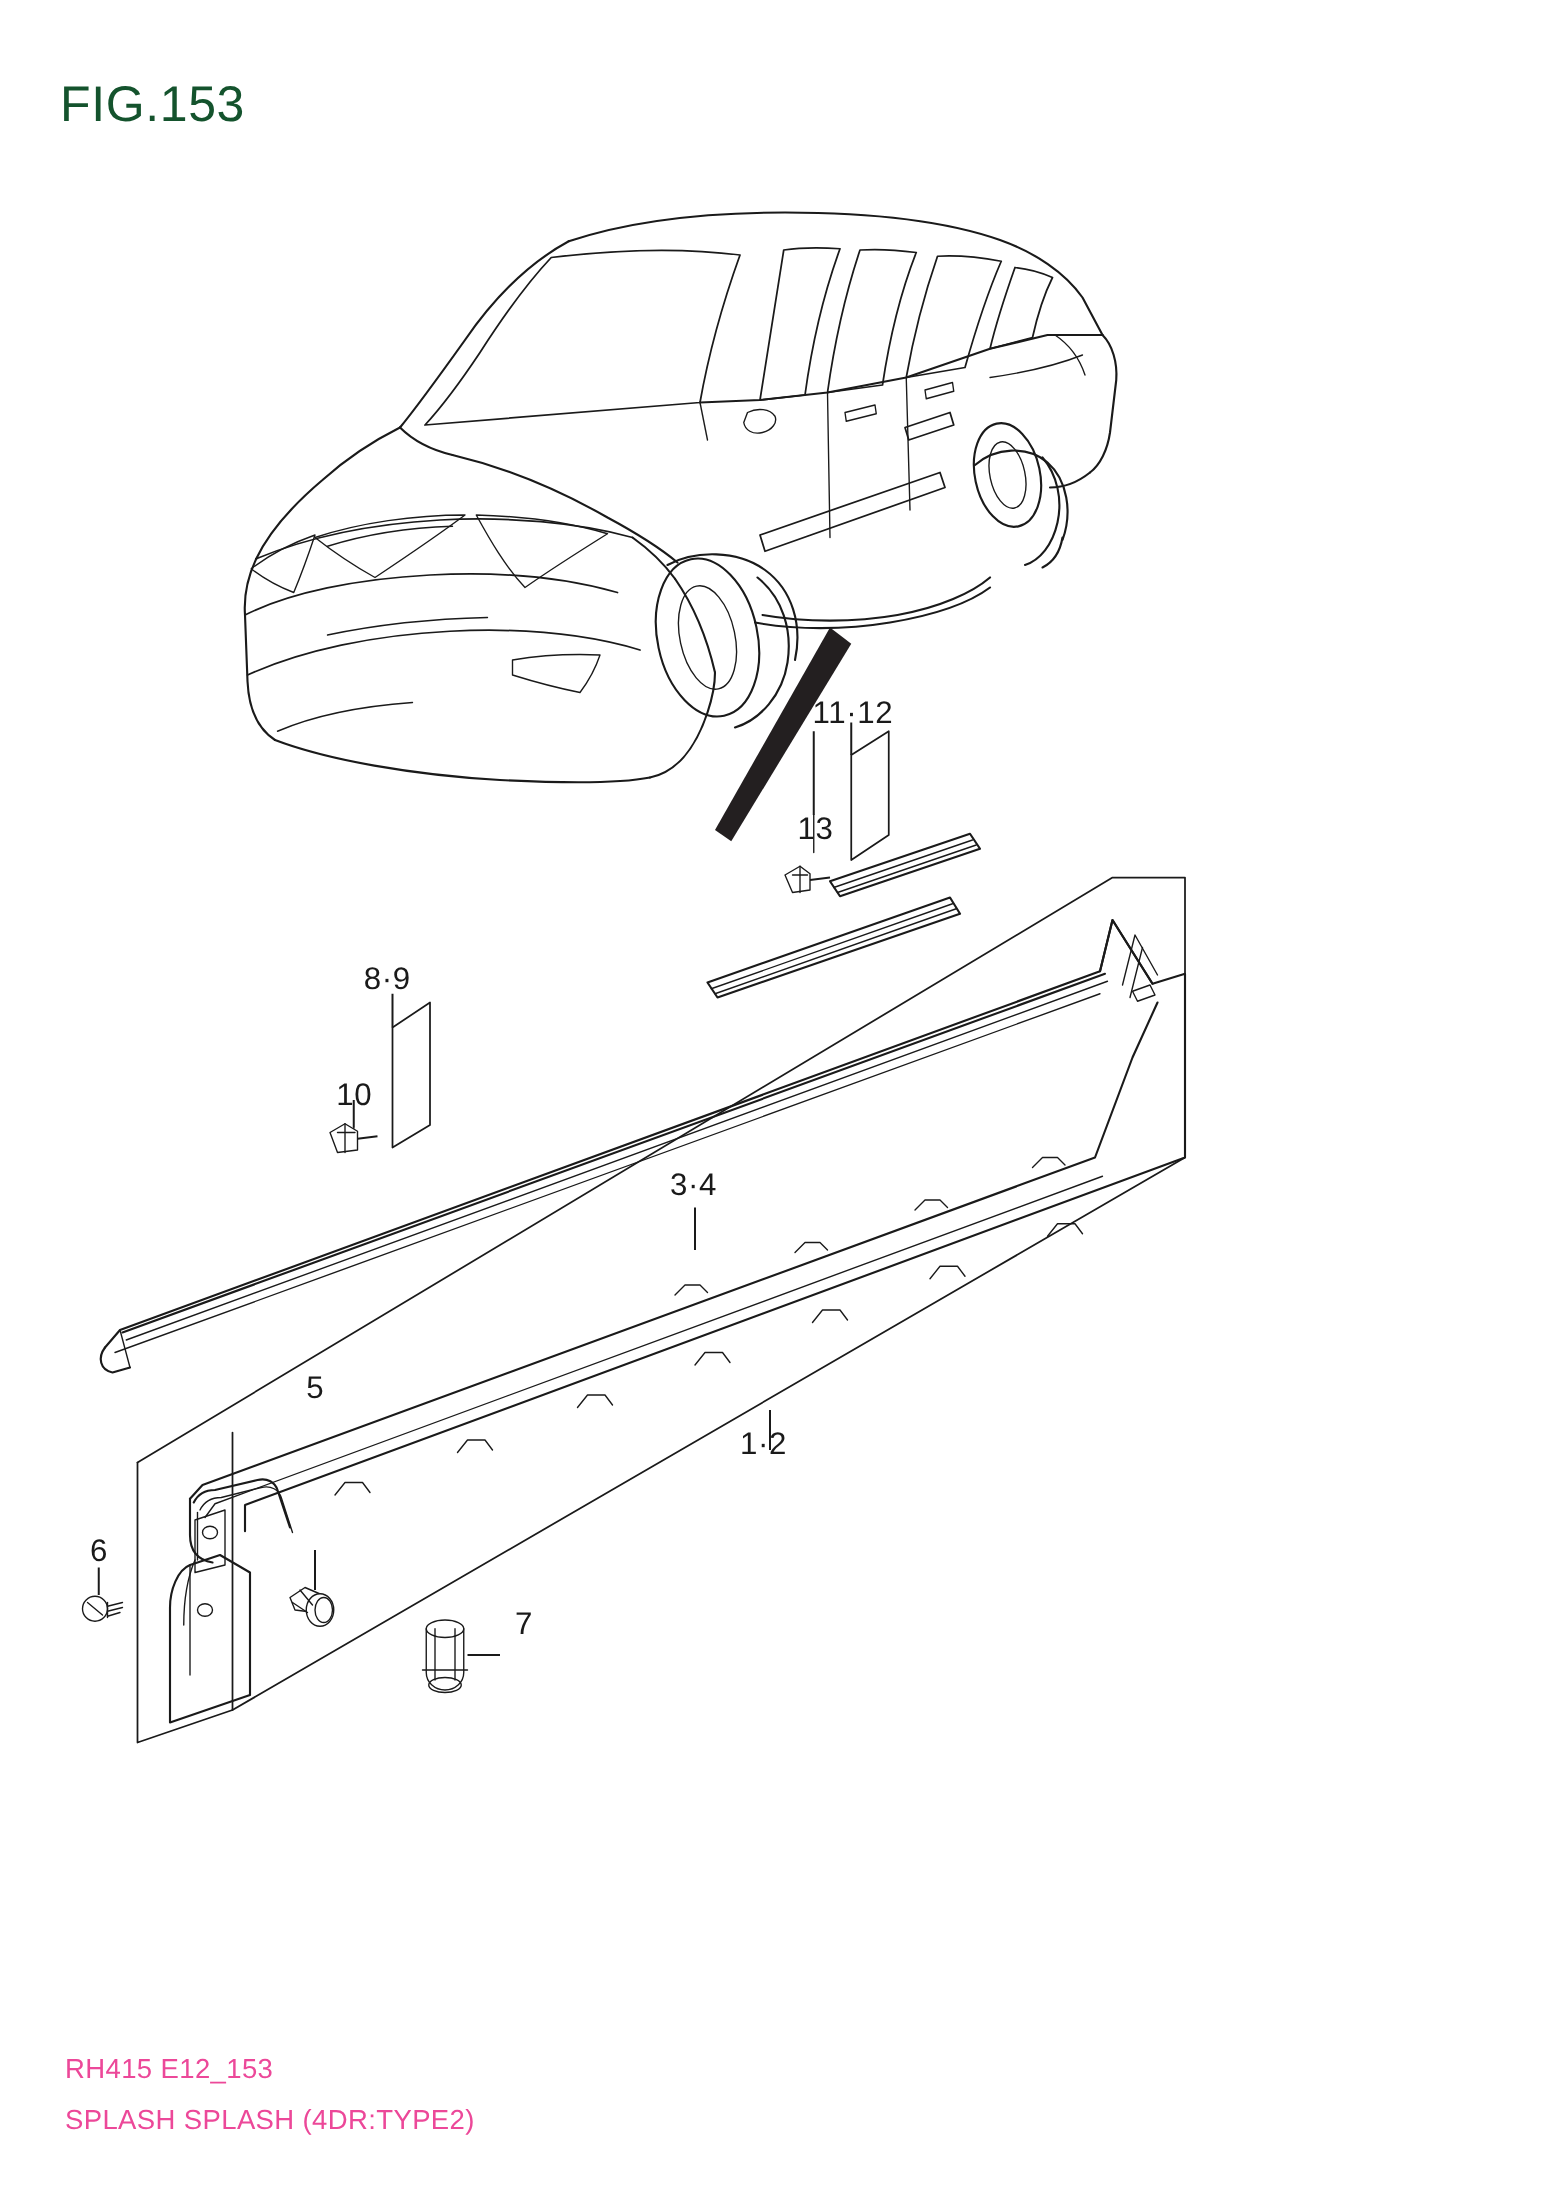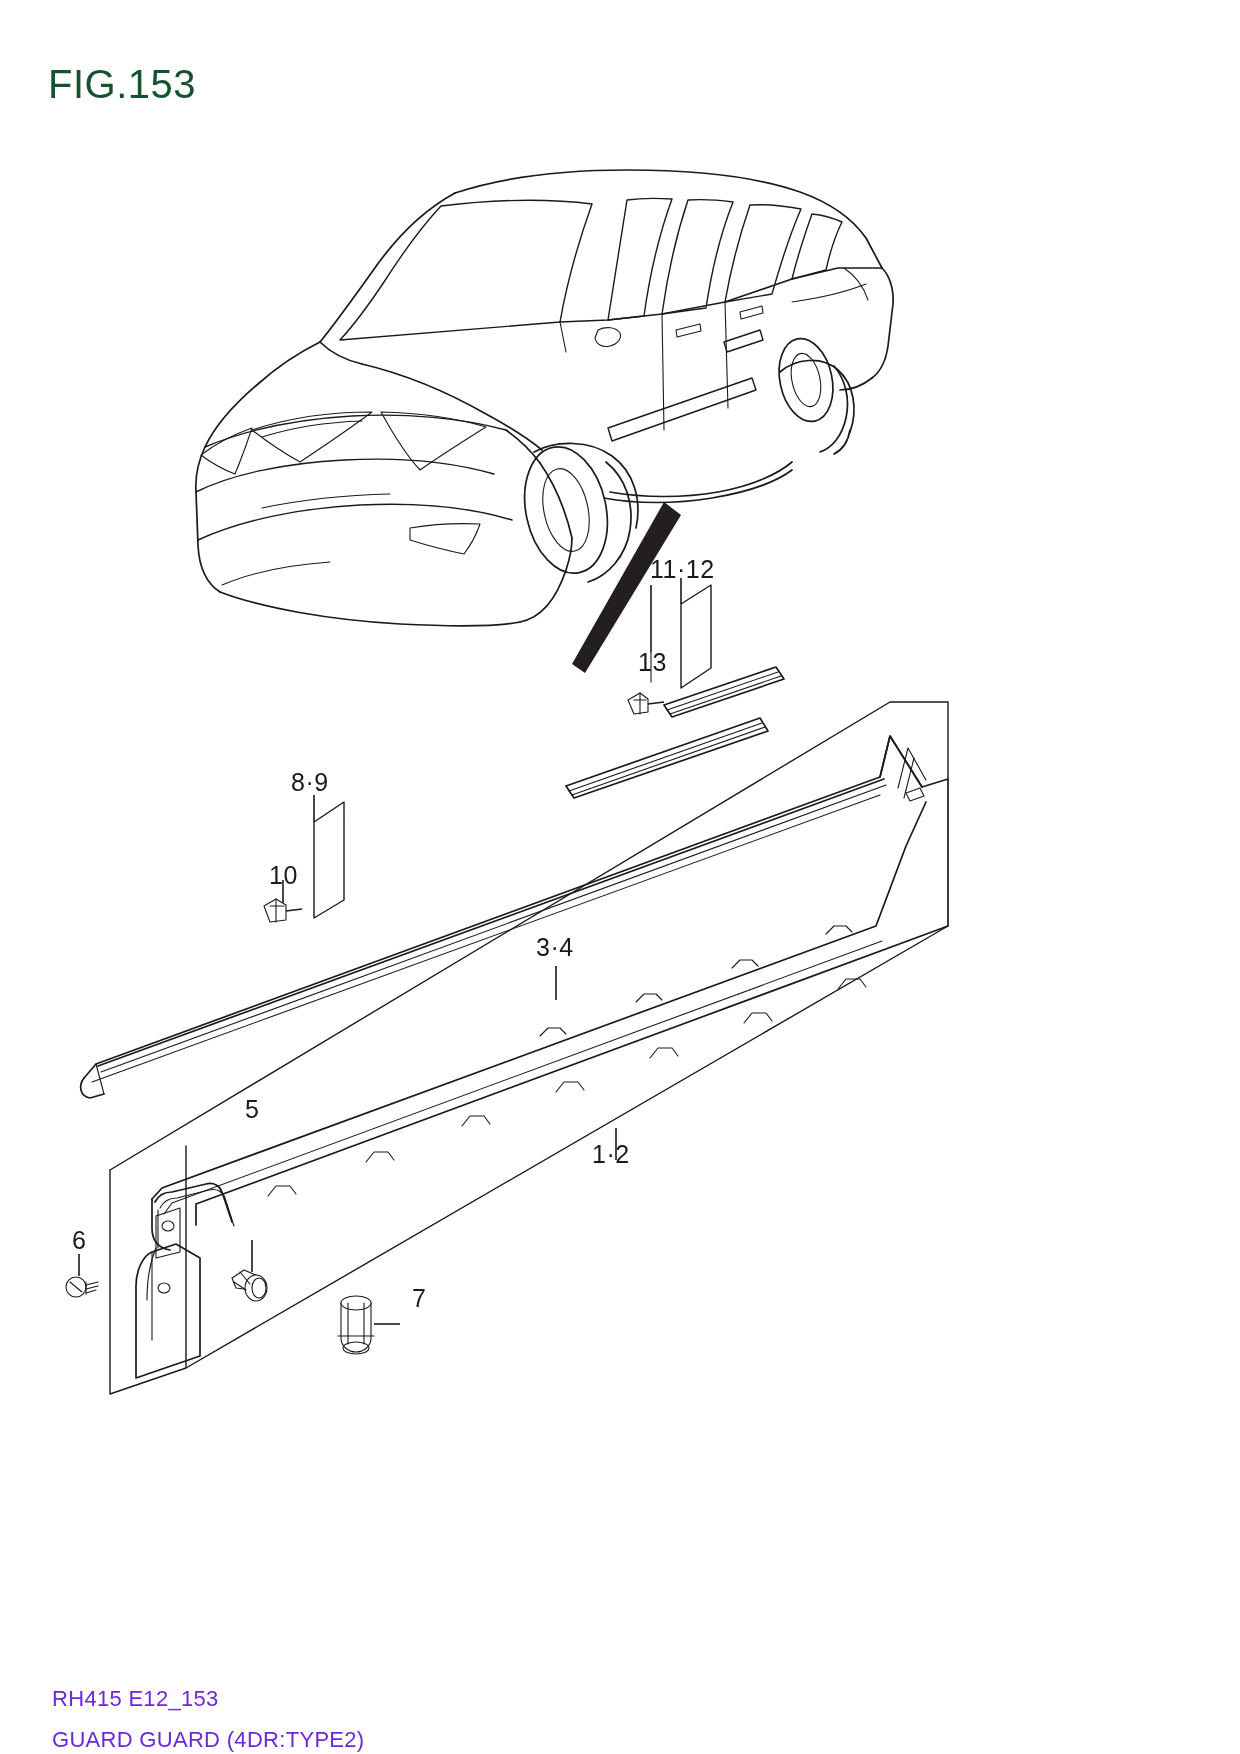--- a/index.html
+++ b/index.html
@@ -1,19 +1,19 @@
 <!DOCTYPE html>
 <html><head>
 <meta charset="utf-8">
 <style>
   html,body{margin:0;padding:0;background:#ffffff;}
   body{width:1240px;height:1754px;position:relative;font-family:"Liberation Sans",sans-serif;color:#1a1a1a;overflow:hidden;}
   .page{position:absolute;inset:0;width:1240px;height:1754px;}
   #fig-title{position:absolute;left:48px;top:62px;font-size:40px;letter-spacing:.5px;color:#14532d;white-space:pre;}
-  .footer-line{position:absolute;left:52px;font-size:22px;color:#6d28d9;white-space:pre;letter-spacing:.3px;margin-top:44px;}
+  .footer-line{position:absolute;left:52px;font-size:22px;color:#ec4899;white-space:pre;letter-spacing:.3px;}
   #footer-code{top:1642px;}
   #footer-name{top:1683px;}
   svg{position:absolute;left:0;top:0;width:1240px;height:1754px;}
   .ln{fill:none;stroke:#1a1a1a;stroke-width:1.7;stroke-linejoin:round;stroke-linecap:round;}
   .ln-thin{fill:none;stroke:#1a1a1a;stroke-width:1.4;stroke-linejoin:round;stroke-linecap:round;}
   .ln-fine{fill:none;stroke:#1a1a1a;stroke-width:1.1;stroke-linejoin:round;stroke-linecap:round;}
   .lead{fill:none;stroke:#1a1a1a;stroke-width:1.6;stroke-linecap:butt;}
   .solidblk{fill:#231f20;stroke:none;}
   .wht{fill:#ffffff;}
   .callout{font-family:"Liberation Sans",sans-serif;font-size:25px;fill:#1a1a1a;letter-spacing:.5px;}
@@ -266,15 +266,15 @@
     <text class="callout" x="269" y="884">10</text>
     <text class="callout" x="536" y="956">3·4</text>
     <text class="callout" x="592" y="1163">1·2</text>
     <text class="callout" x="245" y="1118">5</text>
     <text class="callout" x="72" y="1249">6</text>
     <text class="callout" x="412" y="1307">7</text>
 
   </svg>
 
   <div class="footer-line" id="footer-code">RH415 E12_153</div>
-  <div class="footer-line" id="footer-name">GUARD GUARD (4DR:TYPE2)</div>
+  <div class="footer-line" id="footer-name">SPLASH SPLASH (4DR:TYPE2)</div>
 
 </div>
 
 </body></html>

